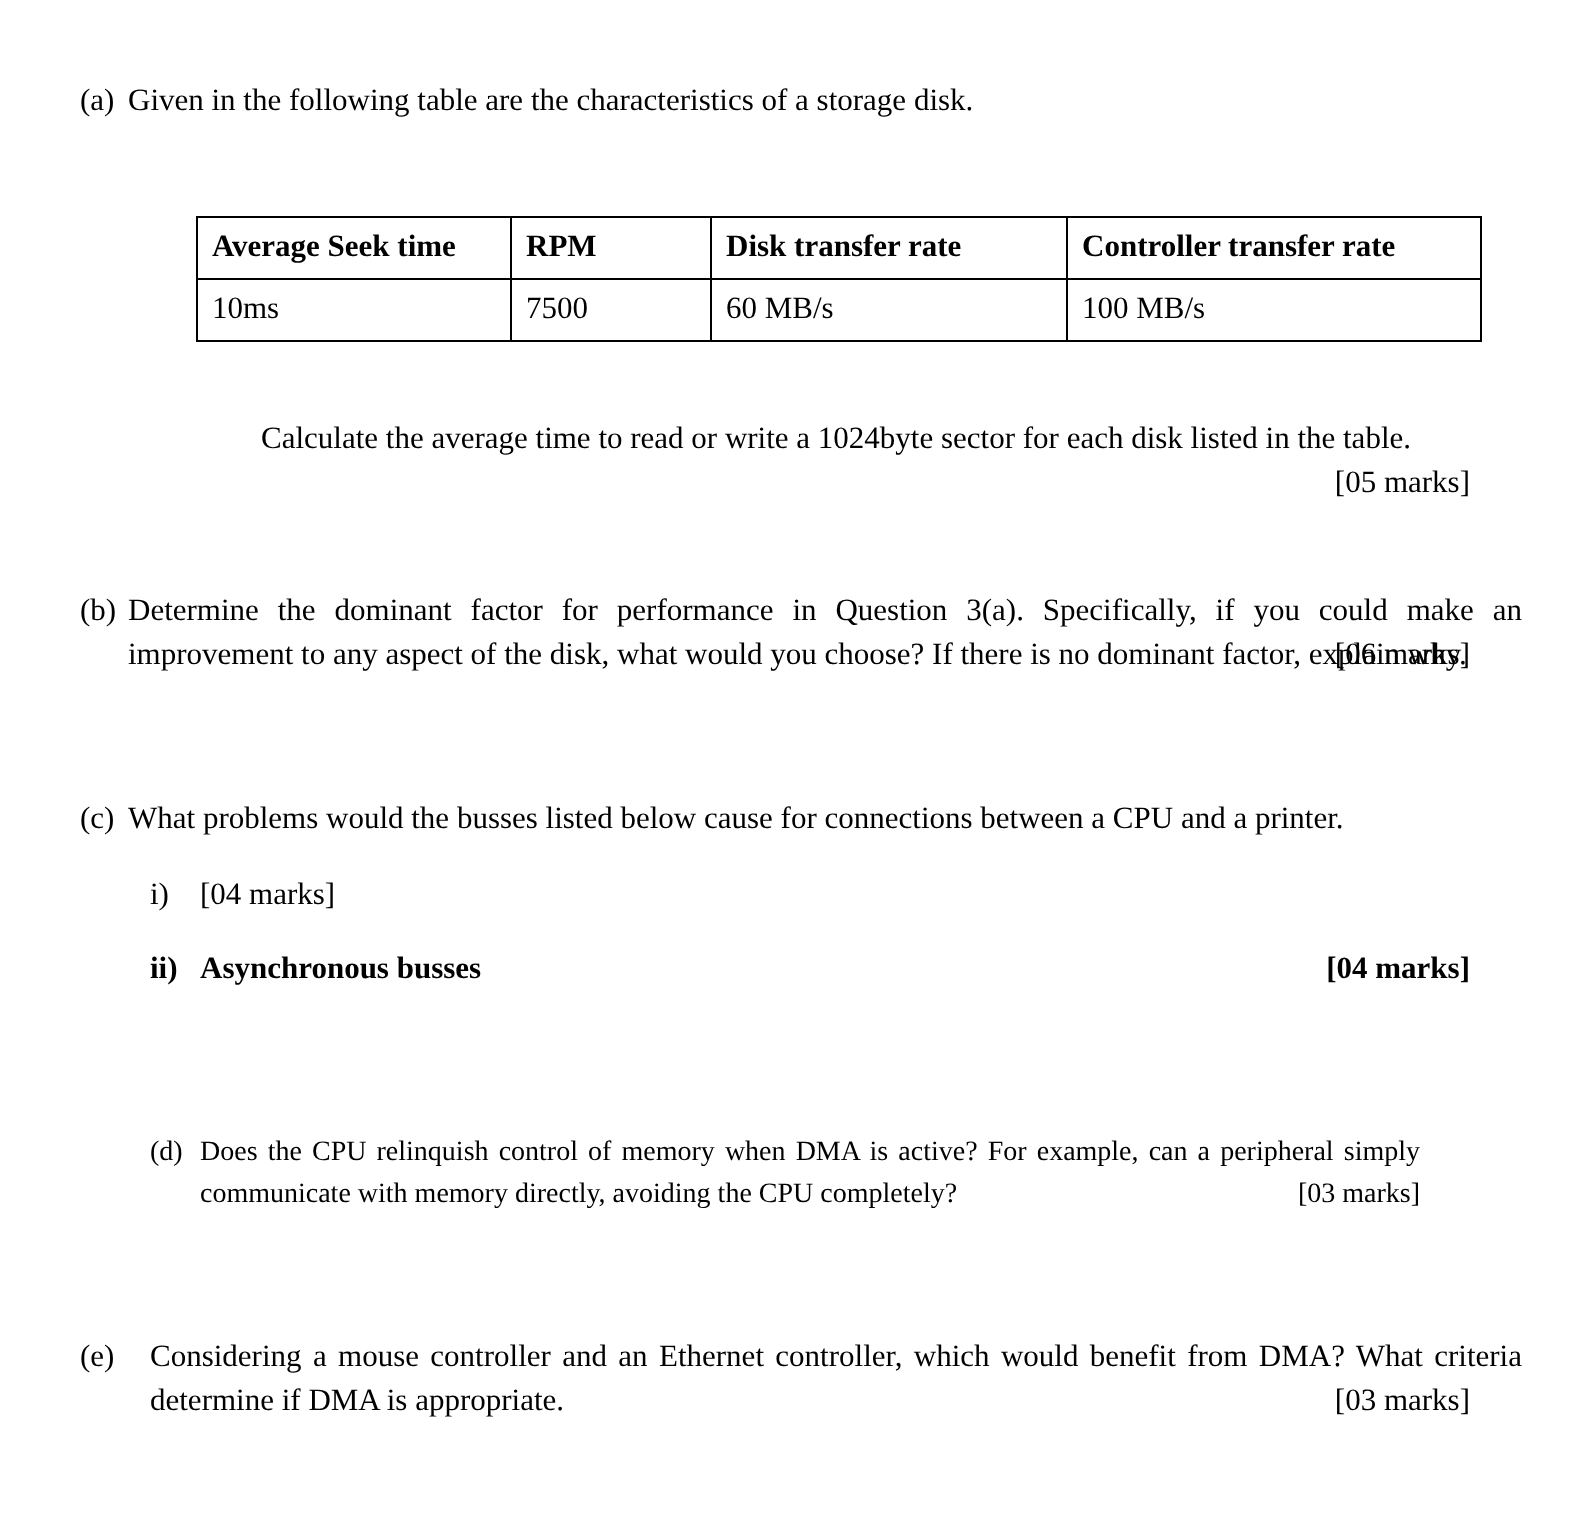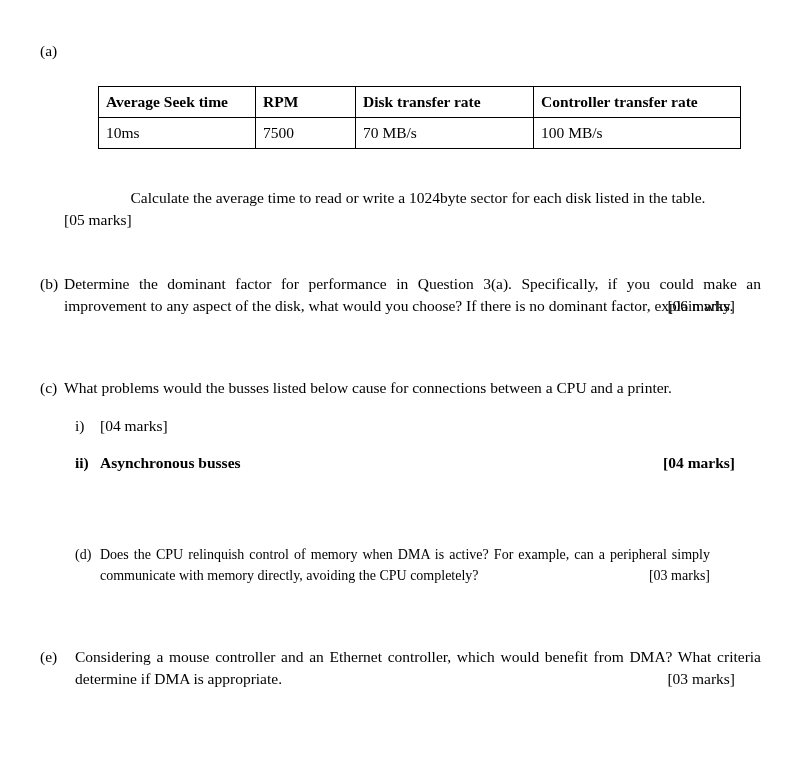--- a/index.html
+++ b/index.html
@@ -55,20 +55,21 @@
     font-weight: normal;
     overflow: hidden;
     white-space: nowrap;
   }
   .disk-table th { font-weight: bold; }
   .calc-line {
     margin: 38px 0 0 11px;
     text-align: center;
   }
   .marks-line {
+    text-align: right;
     padding-right: 26px;
   }
   
   .part-b { margin-top: 42px; }
   .part-c { margin-top: 60px; }
   .part-d { margin-top: 70px; margin-left: 35px; margin-right: 51px; font-size: 14px; line-height: 21px; }
   .part-d .qlabel { flex: 0 0 25px; }
   .part-e { margin-top: 60px; }
   .part-e .qlabel { flex: 0 0 35px; }
   .marks-abs {
@@ -90,39 +91,40 @@
   .submarks { flex: 0 0 auto; margin-right: 26px; white-space: nowrap; }
 </style>
 </head>
 <body>
 
 <div class="page">
 
   <section class="qpart part-a">
     <span class="qlabel">(a)</span>
     <div class="qbody">
+      <div>Given in the following table are the characteristics of a storage disk.</div>
 
       <table class="disk-table">
         <colgroup>
           <col style="width:157px">
           <col style="width:100px">
           <col style="width:178px">
           <col style="width:207px">
         </colgroup>
         <tbody>
           <tr>
             <th>Average Seek time</th>
             <th>RPM</th>
             <th>Disk transfer rate</th>
             <th>Controller transfer rate</th>
           </tr>
           <tr>
             <td>10ms</td>
             <td>7500</td>
-            <td>70 MB/s</td>
+            <td>60 MB/s</td>
             <td>100 MB/s</td>
           </tr>
         </tbody>
       </table>
 
       <div class="calc-line">Calculate the average time to read or write a 1024byte sector for each disk listed in the table.</div>
       <div class="marks-line">[05 marks]</div>
     </div>
   </section>
 

